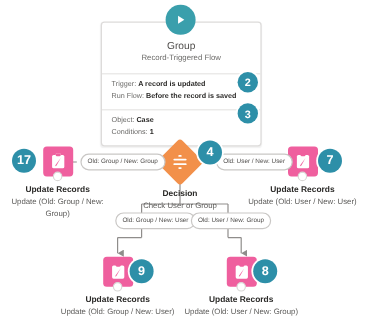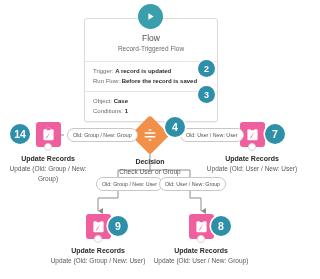--- a/index.html
+++ b/index.html
@@ -229,21 +229,21 @@
     <line x1="118" y1="198" x2="98" y2="198" stroke="#8f8d8b" stroke-width="1"></line>
     <line x1="98" y1="198" x2="98" y2="211" stroke="#8f8d8b" stroke-width="1" marker-end="url(#arrow-down)"></line>
 
     <line x1="190" y1="189" x2="190" y2="198" stroke="#8f8d8b" stroke-width="1"></line>
     <line x1="190" y1="198" x2="201" y2="198" stroke="#8f8d8b" stroke-width="1"></line>
     <line x1="201" y1="198" x2="201" y2="211" stroke="#8f8d8b" stroke-width="1" marker-end="url(#arrow-down)"></line>
   </svg>
 
   <div class="start-card">
     <div class="start-head">
-      <div class="start-title">Flow</div>
+      <div class="start-title">Group</div>
       <div class="start-sub">Record-Triggered Flow</div>
     </div>
     <div class="start-section">
       <div class="kv">
         <span class="k">Trigger:</span>
         <span class="v">A record is updated</span>
       </div>
       <div class="kv">
         <span class="k">Run Flow:</span>
         <span class="v">Before the record is saved</span>
@@ -263,21 +263,21 @@
 
   <div class="start-circle">
     <svg width="11" height="11" viewBox="0 0 11 11">
       <path d="M3.4,2.2 L8.6,5.5 L3.4,8.8 Z" fill="#ffffff"></path>
     </svg>
   </div>
 
   <div class="badge b-sm" id="badge-2">2</div>
   <div class="badge b-sm" id="badge-3">3</div>
   <div class="badge b-md" id="badge-4">4</div>
-  <div class="badge b-md" id="badge-10">14</div>
+  <div class="badge b-md" id="badge-10">17</div>
   <div class="badge b-md" id="badge-7">7</div>
   <div class="badge b-md" id="badge-9">9</div>
   <div class="badge b-md" id="badge-8">8</div>
 
   <div class="decision"></div>
   <div class="decision-glyph">
     <svg width="16" height="16" viewBox="0 0 16 16">
       <rect x="2.5" y="5.2" width="11" height="1.5" rx="0.7" fill="#ffffff"></rect>
       <rect x="2.5" y="9.0" width="11" height="1.5" rx="0.7" fill="#ffffff"></rect>
       <rect x="6.6" y="2.2" width="2.8" height="1.5" rx="0.7" fill="#ffffff"></rect>

